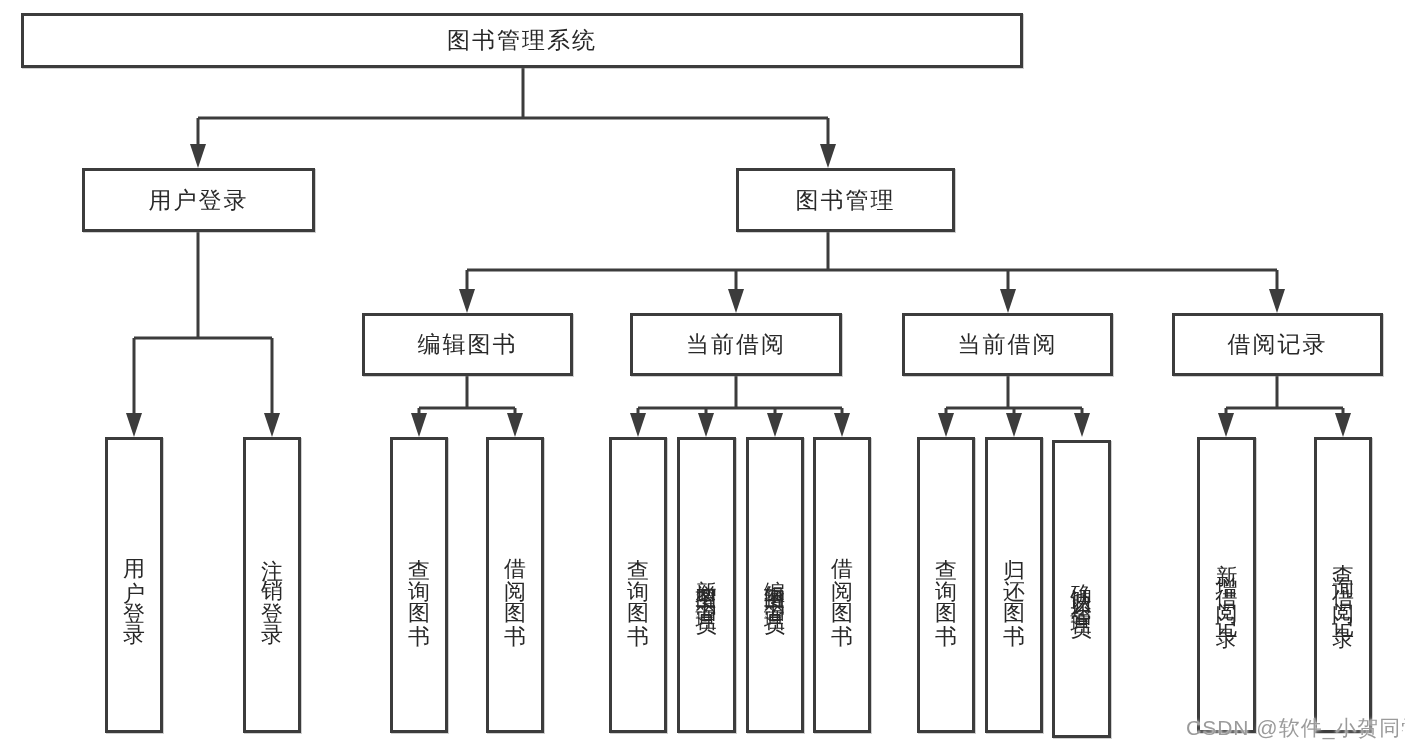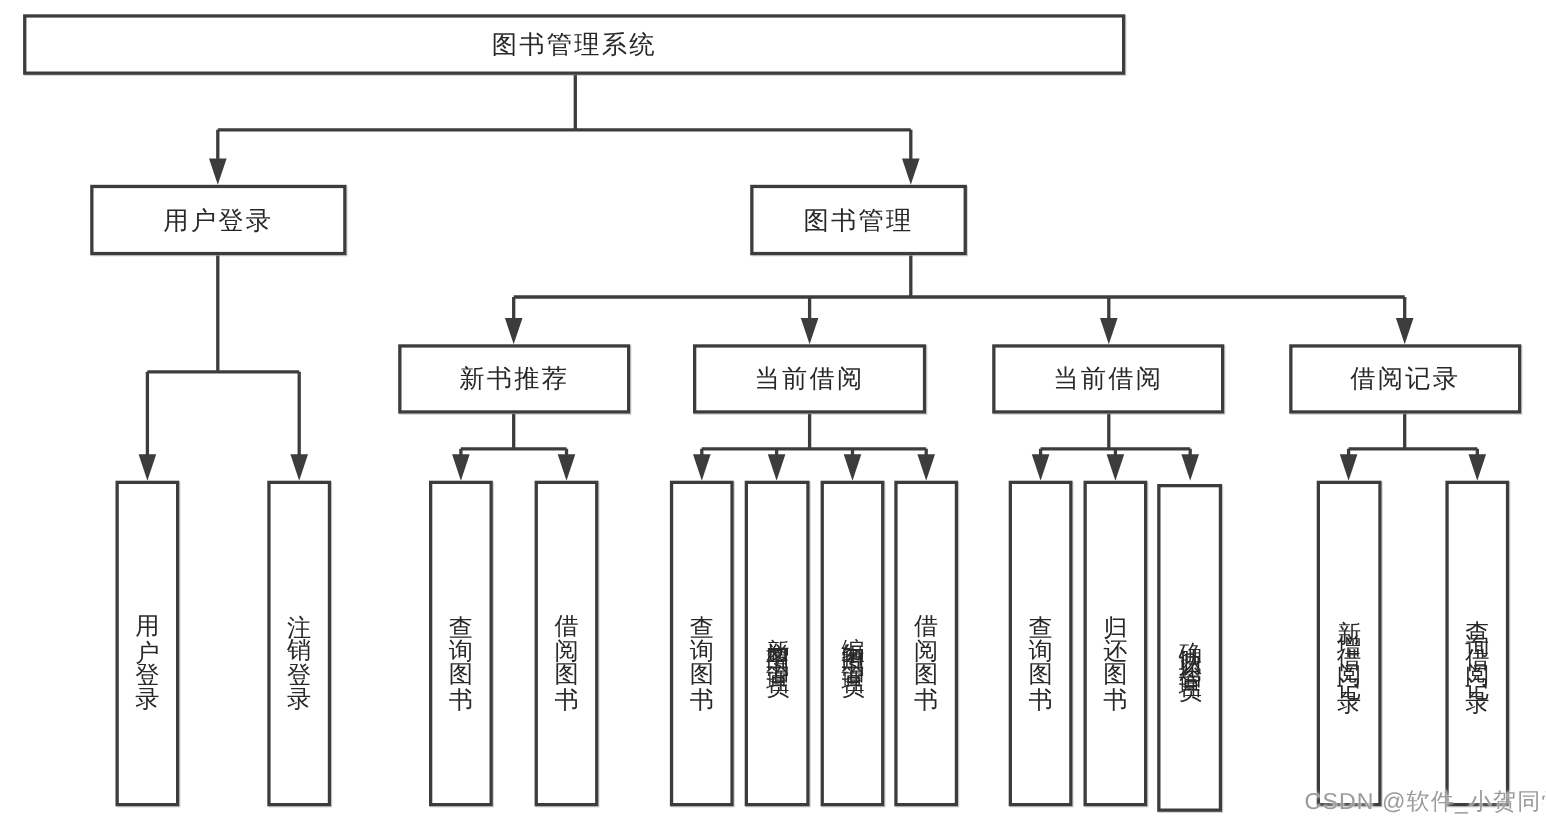--- a/index.html
+++ b/index.html
@@ -99,26 +99,26 @@
     <polygon points="1335,413 1351,413 1343,437"></polygon>
   </svg>
 
   <div class="node" style="left:21px;top:13px;width:1002px;height:55px">
     <span class="hlabel">图书管理系统</span>
   </div>
 
   <div class="node" style="left:82px;top:168px;width:233px;height:64px">
     <span class="hlabel">用户登录</span>
   </div>
-  <div class="node" style="left:682px;top:168px;width:197px;height:64px">
+  <div class="node" style="left:736px;top:168px;width:219px;height:64px">
     <span class="hlabel">图书管理</span>
   </div>
 
   <div class="node" style="left:362px;top:313px;width:211px;height:63px">
-    <span class="hlabel">新书推荐</span>
+    <span class="hlabel">编辑图书</span>
   </div>
   <div class="node" style="left:630px;top:313px;width:212px;height:63px">
     <span class="hlabel">当前借阅</span>
   </div>
   <div class="node" style="left:902px;top:313px;width:211px;height:63px">
     <span class="hlabel">当前借阅</span>
   </div>
   <div class="node" style="left:1172px;top:313px;width:211px;height:63px">
     <span class="hlabel">借阅记录</span>
   </div>

